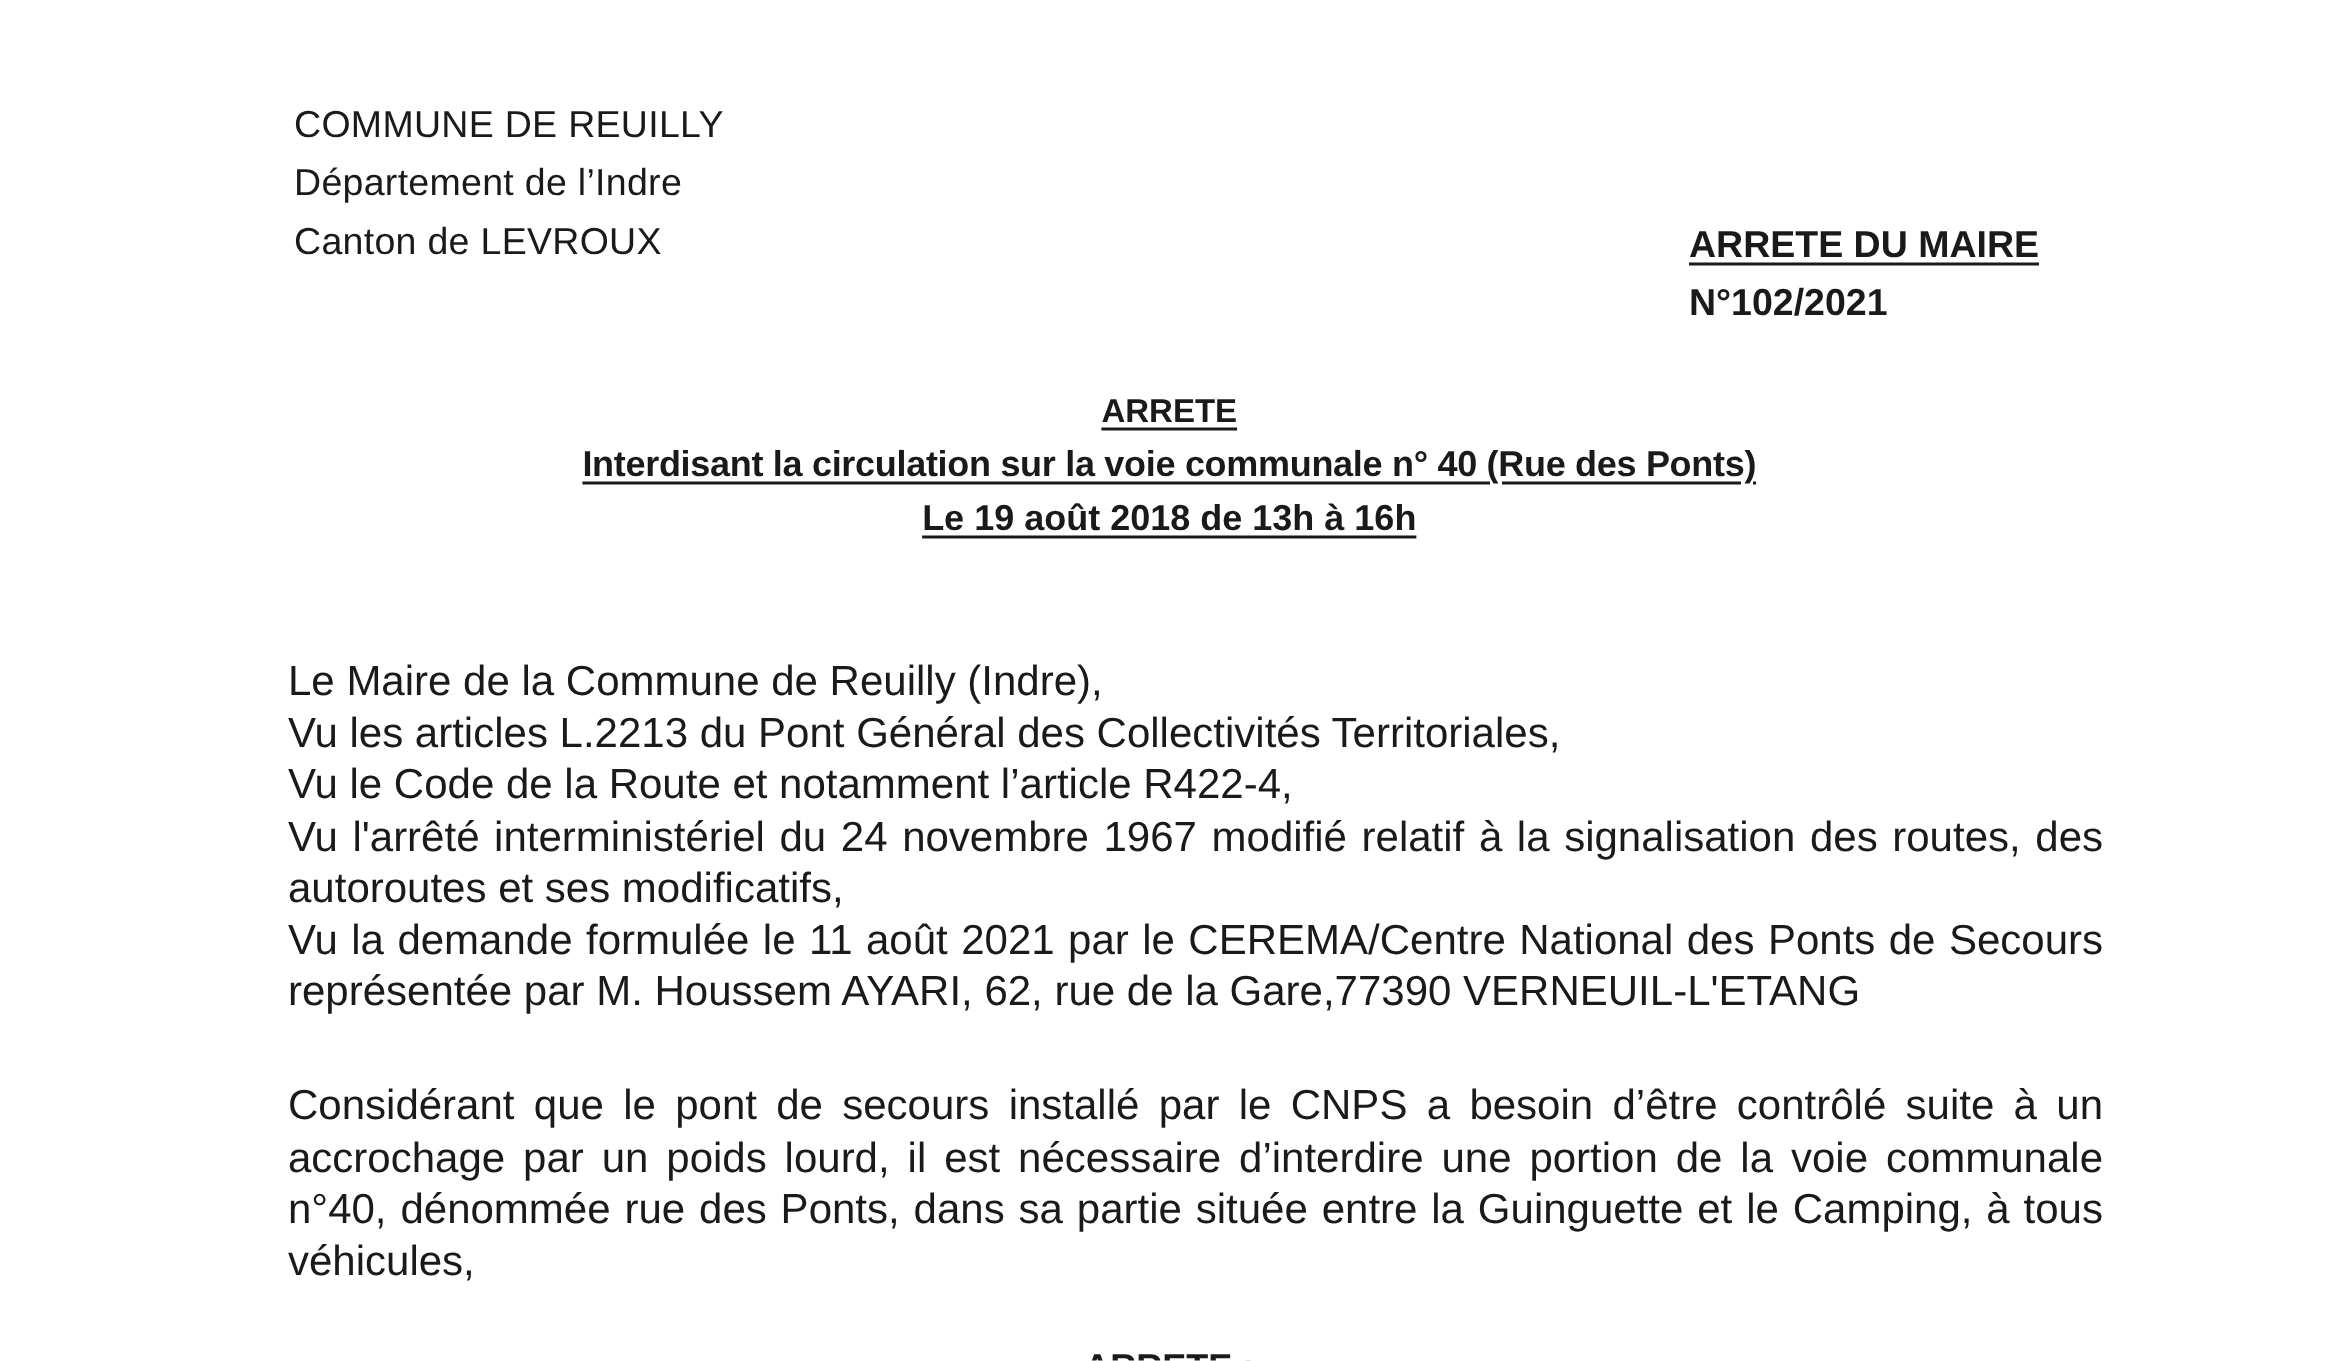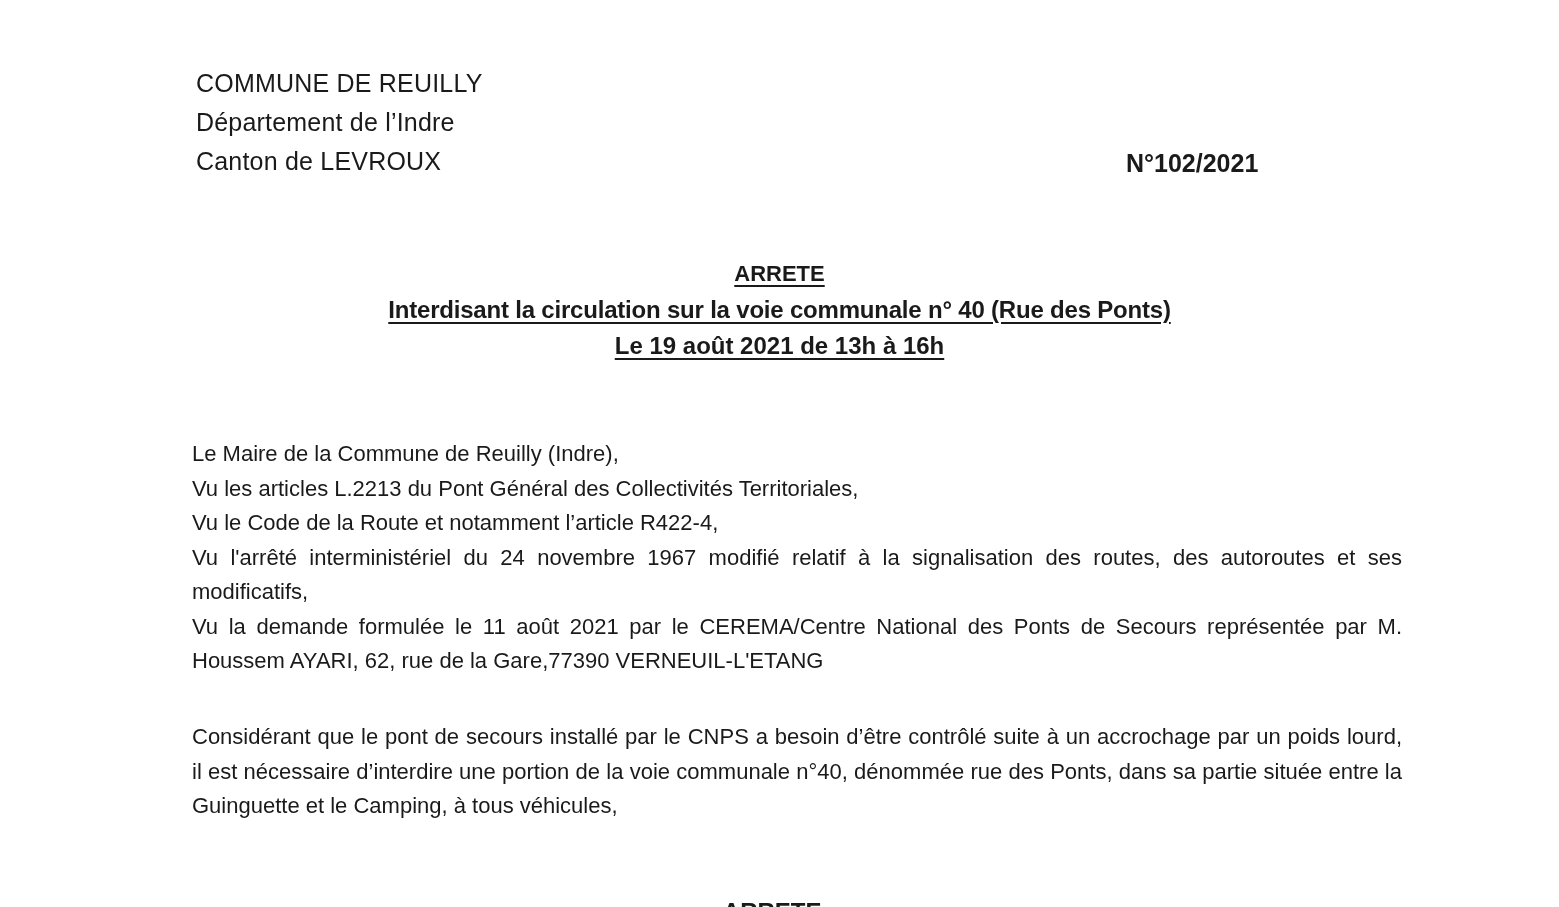--- a/index.html
+++ b/index.html
@@ -61,21 +61,21 @@
       text-decoration-thickness: 2px;
       text-underline-offset: 4px;
     }
     .title-block .t-main { font-size: 22px; }
     .title-block .t-sub { letter-spacing: -0.2px; }
 
     .body-text {
       position: absolute;
       left: 192px;
       width: 1210px;
-      font-size: 22px;
+      font-size: 28px;
       line-height: 34.5px;
       text-align: justify;
     }
     .visas { top: 433px; }
     .visas p { margin: 0; }
     .considerant { top: 716px; }
     .considerant p { margin: 0; }
 
     .arrete-bottom {
       position: absolute;
@@ -93,27 +93,28 @@
 
 <div class="page">
 
   <div class="header-left">
     <div>COMMUNE DE REUILLY</div>
     <div>Département de l’Indre</div>
     <div>Canton de LEVROUX</div>
   </div>
 
   <div class="header-right">
+    <div class="ref-title">ARRETE DU MAIRE</div>
     <div class="ref-num">N°102/2021</div>
   </div>
 
   <div class="title-block">
     <div class="t-main"><span>ARRETE</span></div>
     <div class="t-sub"><span>Interdisant la circulation sur la voie communale n° 40 (Rue des Ponts)</span></div>
-    <div><span>Le 19 août 2021 de 13h à 16h</span></div>
+    <div><span>Le 19 août 2018 de 13h à 16h</span></div>
   </div>
 
   <div class="body-text visas">
     <p>Le Maire de la Commune de Reuilly (Indre),</p>
     <p>Vu les articles L.2213 du Pont Général des Collectivités Territoriales,</p>
     <p>Vu le Code de la Route et notamment l’article R422-4,</p>
     <p>Vu l'arrêté interministériel du 24 novembre 1967 modifié relatif à la signalisation des routes, des autoroutes et ses modificatifs,</p>
     <p>Vu la demande formulée le 11 août 2021 par le CEREMA/Centre National des Ponts de Secours représentée par M. Houssem AYARI, 62, rue de la Gare,77390 VERNEUIL-L'ETANG</p>
   </div>
 

